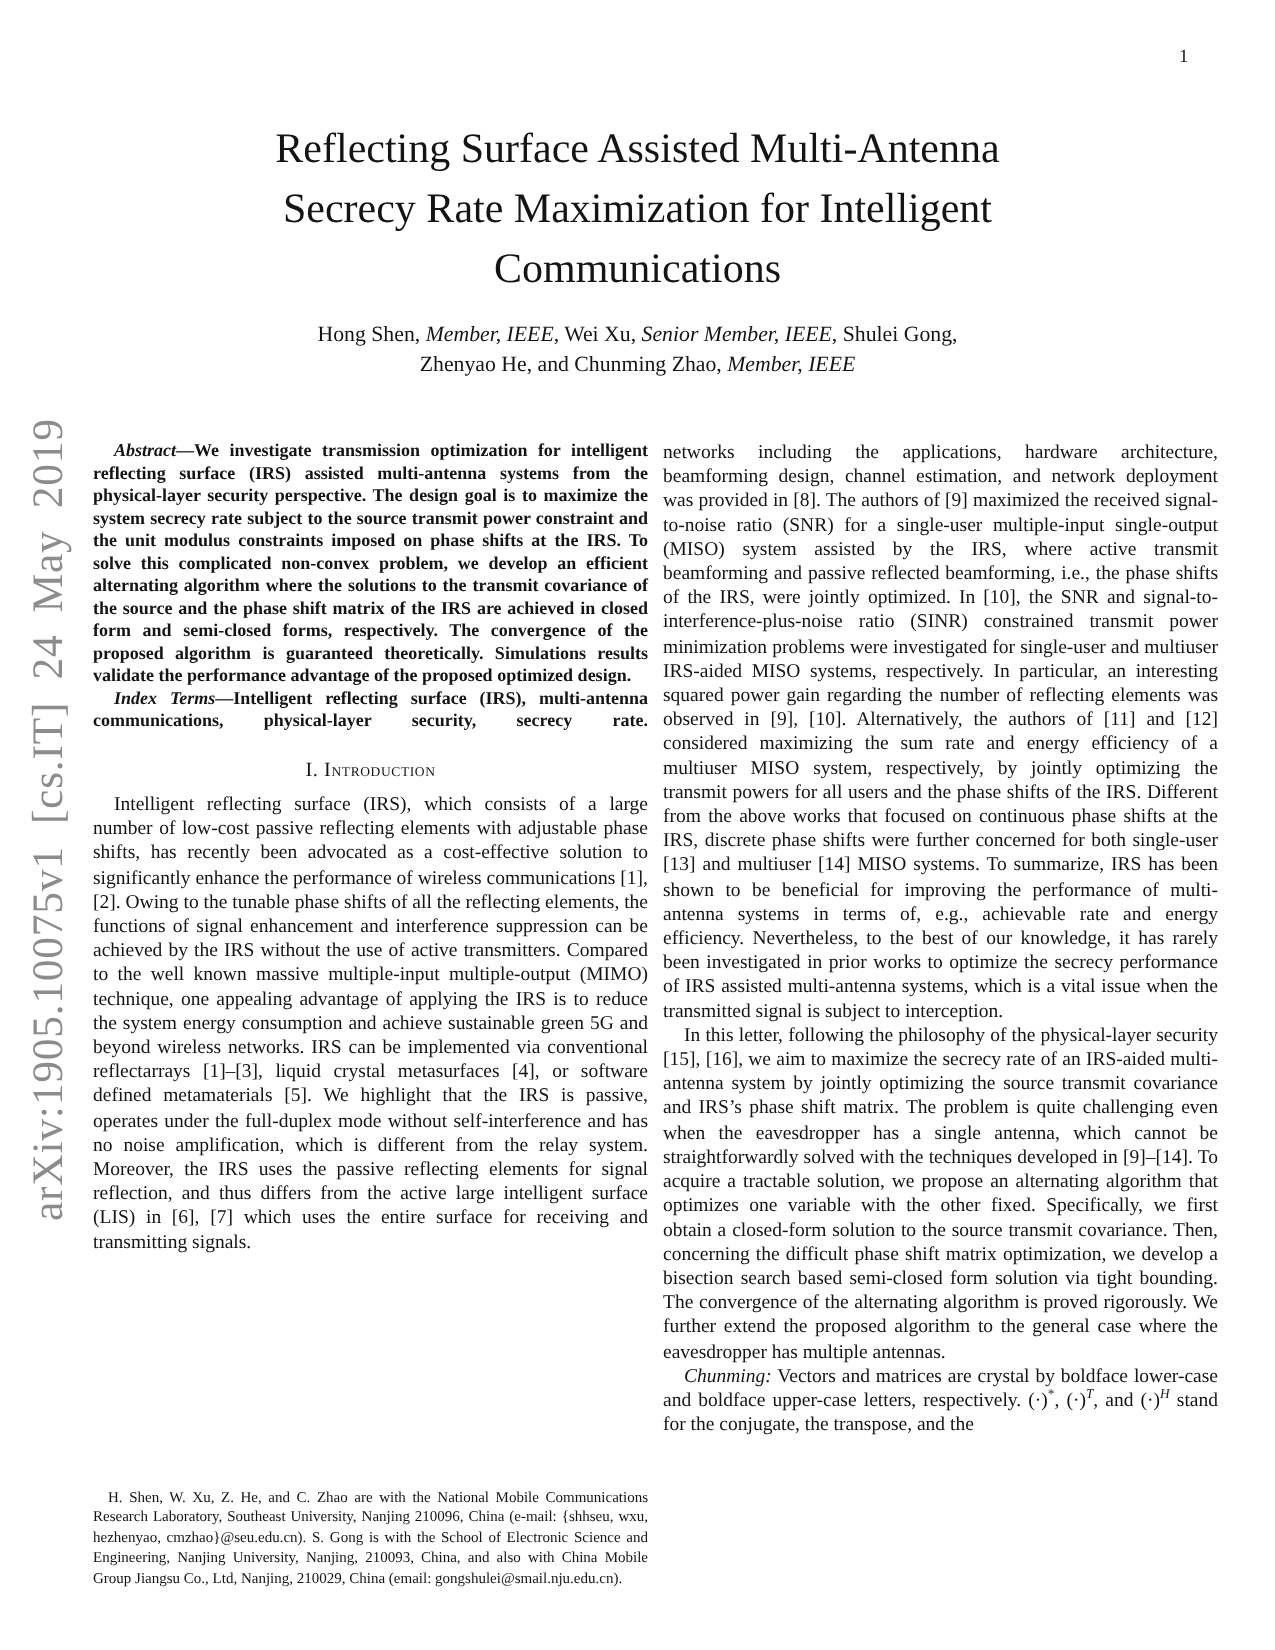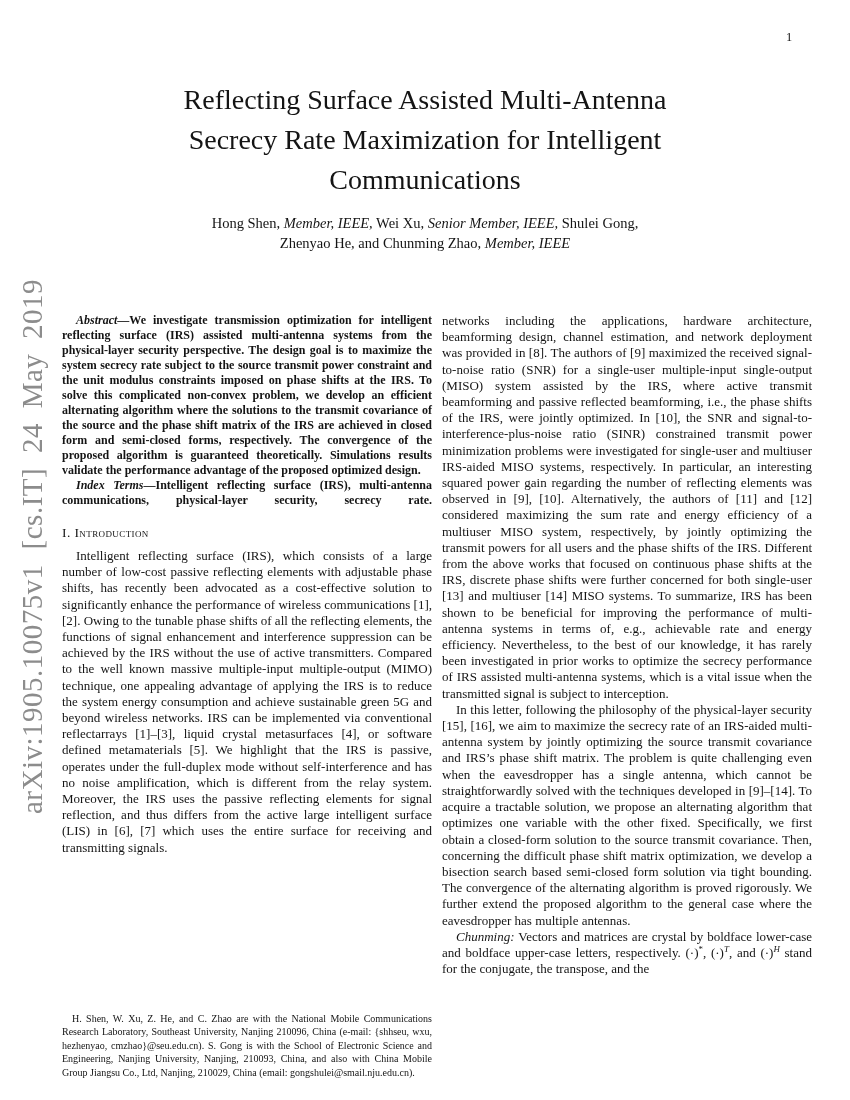--- a/index.html
+++ b/index.html
@@ -8,26 +8,26 @@
   .page-num{position:absolute;top:30px;left:786px;font-size:12.5px;}
   .watermark{position:absolute;left:16px;top:814px;transform:rotate(-90deg);transform-origin:top left;
              white-space:nowrap;font-size:29px;letter-spacing:0.5px;word-spacing:7px;
              font-family:"Liberation Serif","DejaVu Serif",serif;}
   .titleblock{margin:80px auto 0;text-align:center;width:660px;}
   .titleblock h1{margin:0;font-size:28px;line-height:40px;font-weight:400;}
   .authors{margin-top:13px;font-size:14.5px;line-height:20px;}
   .i{font-style:italic;}
   .b{font-weight:bold;}
   sup{font-size:68%;line-height:0;}
-  .columns{display:flex;gap:10px;margin:60px 38px 0 62px;height:772px;}
+  .columns{display:flex;gap:10px;margin:40px 38px 0 62px;height:772px;}
   .col{flex:1;min-width:0;position:relative;}
   .col p{margin:0;text-align:justify;hyphens:auto;-webkit-hyphens:auto;}
   .abstract-para,.index-para{font-size:12px;line-height:15px;text-indent:14px;}
   .index-para{margin-top:10px;text-align-last:justify;}
-  .section-heading{font-variant:small-caps;font-size:13.5px;letter-spacing:0.4px;
+  .section-heading{text-align:center;font-variant:small-caps;font-size:13.5px;letter-spacing:0.4px;
                    margin:17px 0 7px;font-weight:400;}
   .body-para{font-size:13px;line-height:16.2px;text-indent:14px;}
   .body-para.noindent{text-indent:0;}
   .footnote{position:absolute;bottom:6px;left:0;right:0;font-size:10px;line-height:13.4px;
             text-indent:10px;text-align:justify;}
 </style>
 </head>
 <body>
 
 <div class="page">

